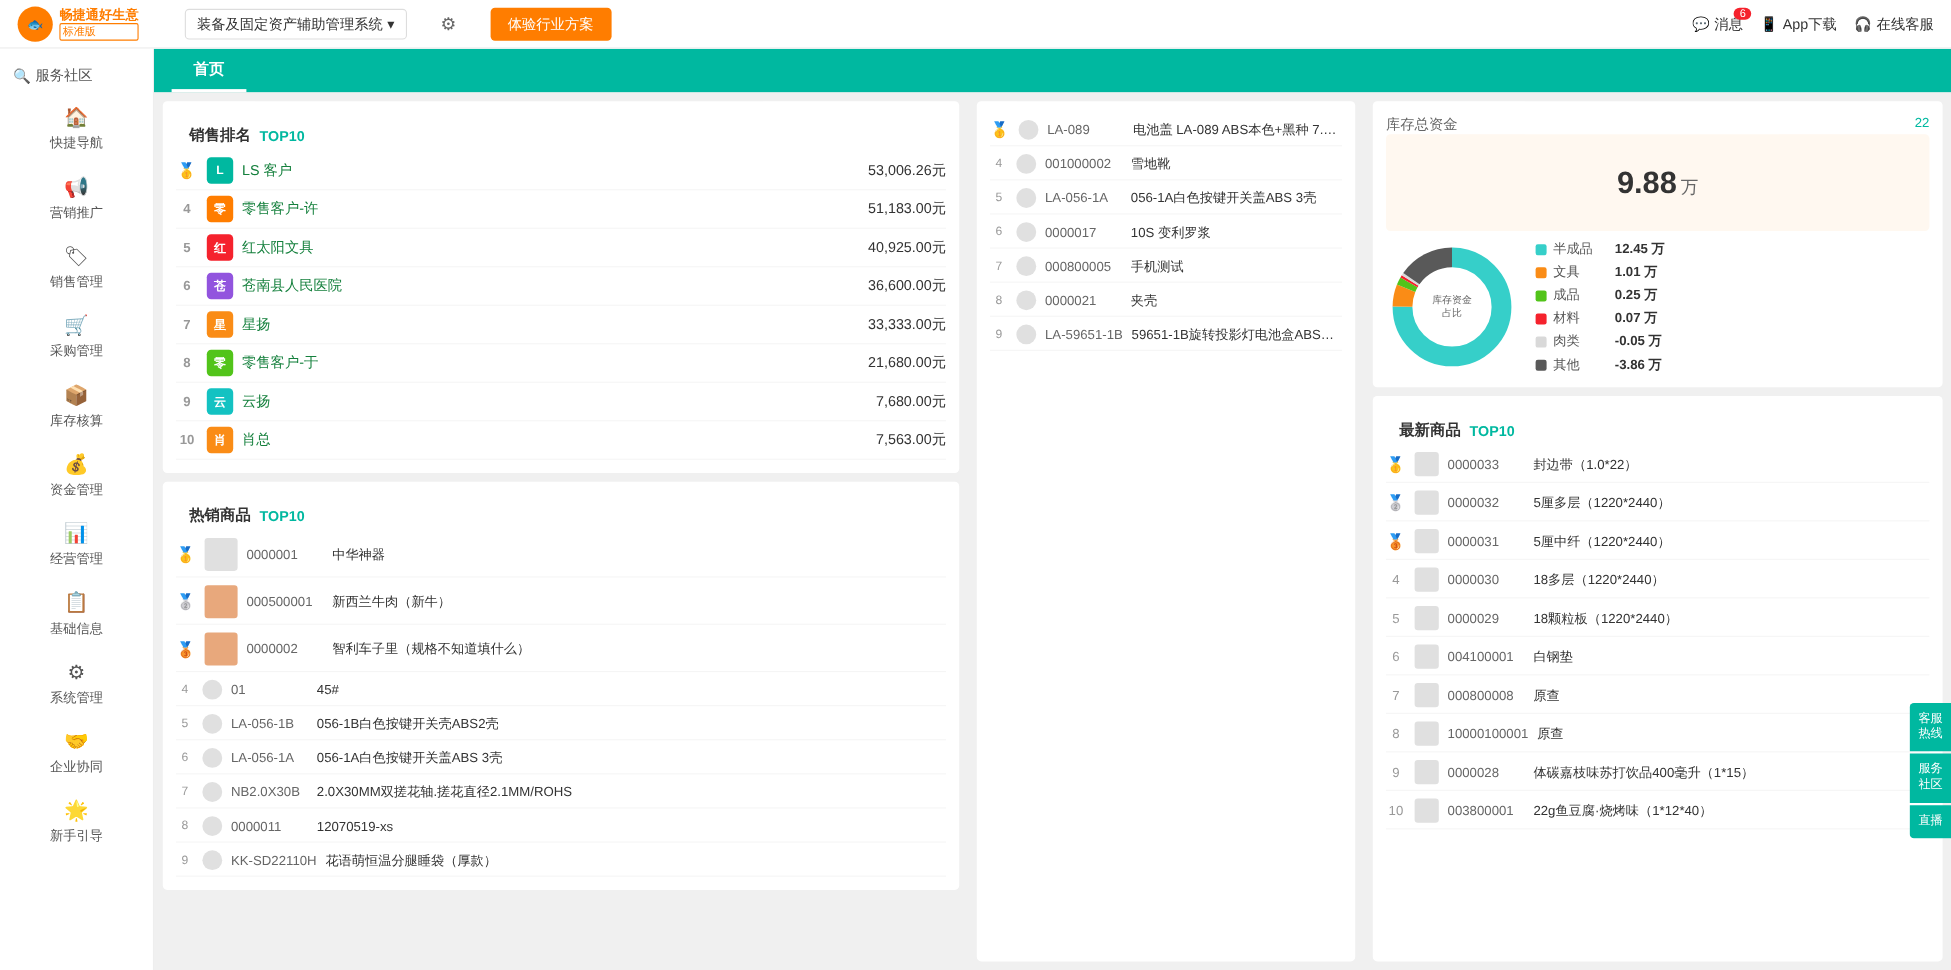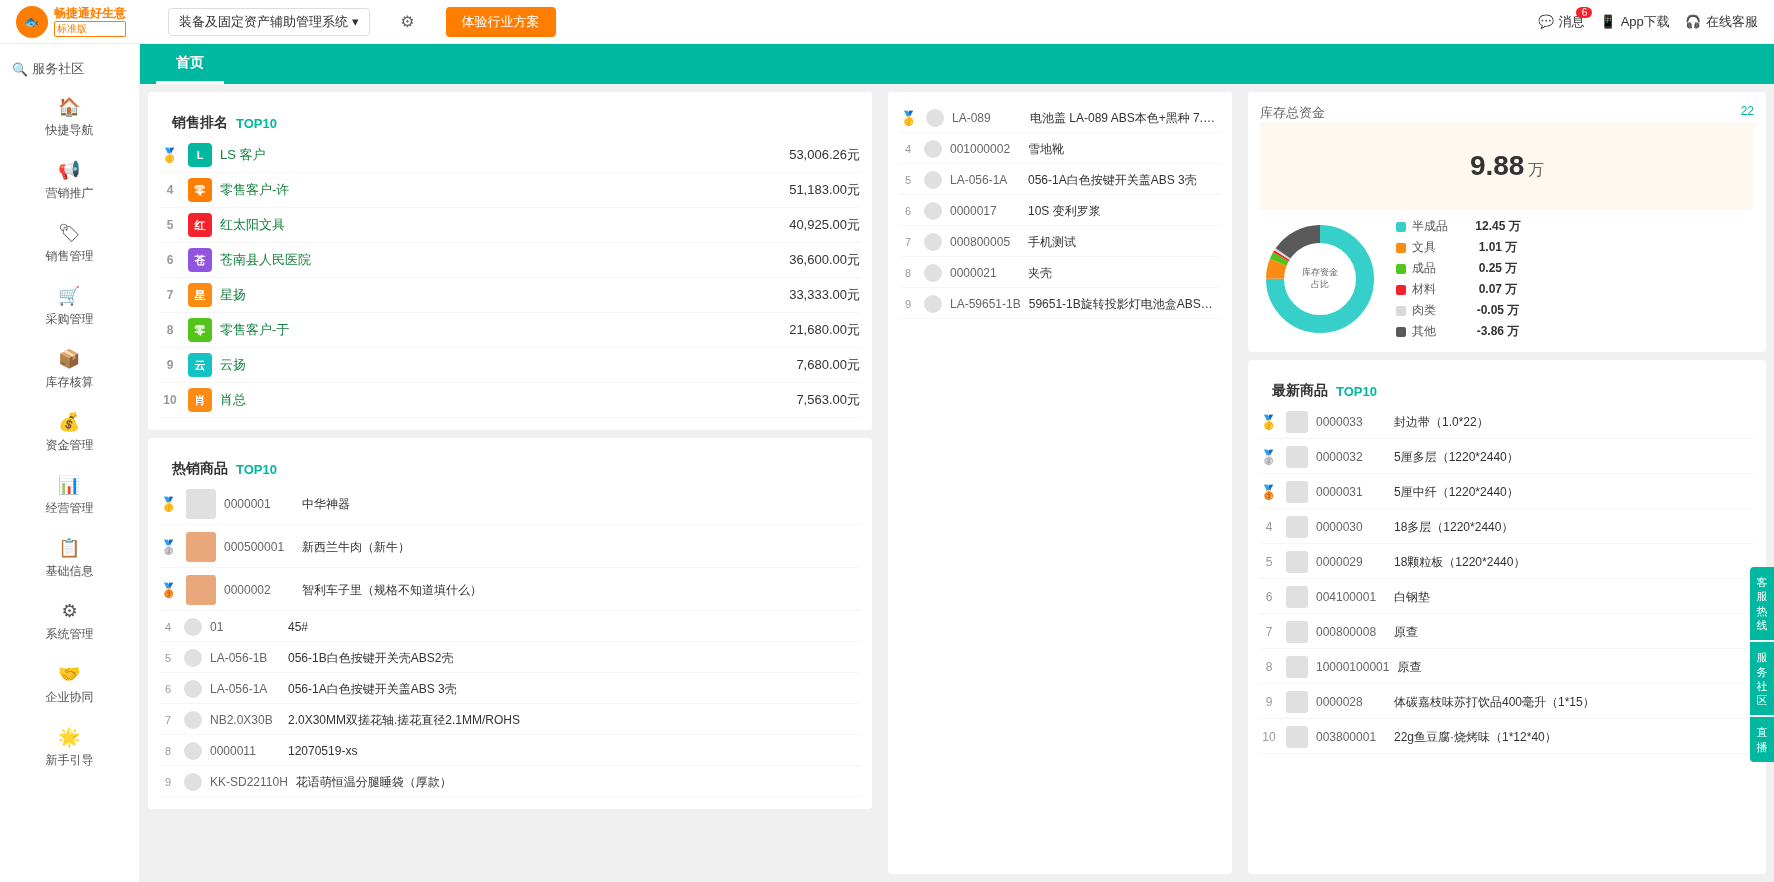--- a/index.html
+++ b/index.html
@@ -58,21 +58,21 @@
     
     .right-panel { flex: 1; display: flex; flex-direction: column; gap: 8px; padding: 8px; overflow: hidden; }
 
     
     .donut-container { display: flex; align-items: center; gap: 16px; margin-top: 8px; }
     .donut-svg { flex-shrink: 0; }
     .legend { display: flex; flex-direction: column; gap: 4px; }
     .legend-item { display: flex; align-items: center; gap: 6px; font-size: 12px; }
     .legend-dot { width: 10px; height: 10px; border-radius: 2px; flex-shrink: 0; }
     .legend-label { color: #555; flex: 1; min-width: 50px; }
-    .legend-value { color: #333; font-weight: bold; min-width: 60px; text-align: center; }
+    .legend-value { color: #333; font-weight: bold; min-width: 60px; text-align: left; }
 
     
     .inventory-total { background: #fff8f0; border-radius: 4px; padding: 28px 16px; text-align: center; margin-bottom: 8px; }
     .inventory-label { font-size: 13px; color: #666; }
     .inventory-value { font-size: 28px; font-weight: bold; color: #333; }
     .inventory-unit { font-size: 16px; color: #666; }
 
     
     .product-list { display: flex; flex-direction: column; gap: 2px; }
     .product-row { display: flex; align-items: center; padding: 5px 0; gap: 8px; border-bottom: 1px solid #f5f5f5; }
@@ -91,21 +91,21 @@
     .new-product-code { font-size: 12px; color: #666; min-width: 70px; }
     .new-product-name { font-size: 12px; color: #333; flex: 1; }
 
     
     .section-header { display: flex; align-items: center; gap: 8px; padding: 10px 12px 6px; }
     .section-title { font-size: 14px; font-weight: bold; color: #333; }
     .top10-label { font-size: 13px; color: #00b8a0; font-weight: bold; }
 
     
     .float-service { position: fixed; right: 0; bottom: 120px; display: flex; flex-direction: column; gap: 2px; z-index: 100; }
-    .float-btn { width: 24px; background: #00b8a0; color: #fff; text-align: center; padding: 8px 4px; font-size: 11px; cursor: pointer; line-height: 1.3; }
+    .float-btn { width: 38px; background: #00b8a0; color: #fff; text-align: center; padding: 8px 4px; font-size: 11px; cursor: pointer; line-height: 1.3; font-family: Liberation Mono, monospace; }
     .float-btn:first-child { border-radius: 4px 0 0 0; }
     .float-btn:last-child { border-radius: 0 0 0 4px; }
 
     .medal-gold { color: #FFD700; }
     .medal-silver { color: #C0C0C0; }
     .medal-bronze { color: #CD7F32; }
 
     .inventory-header { display: flex; justify-content: space-between; align-items: flex-start; }
     .view-more { font-size: 12px; color: #00b8a0; cursor: pointer; }
   </style>

